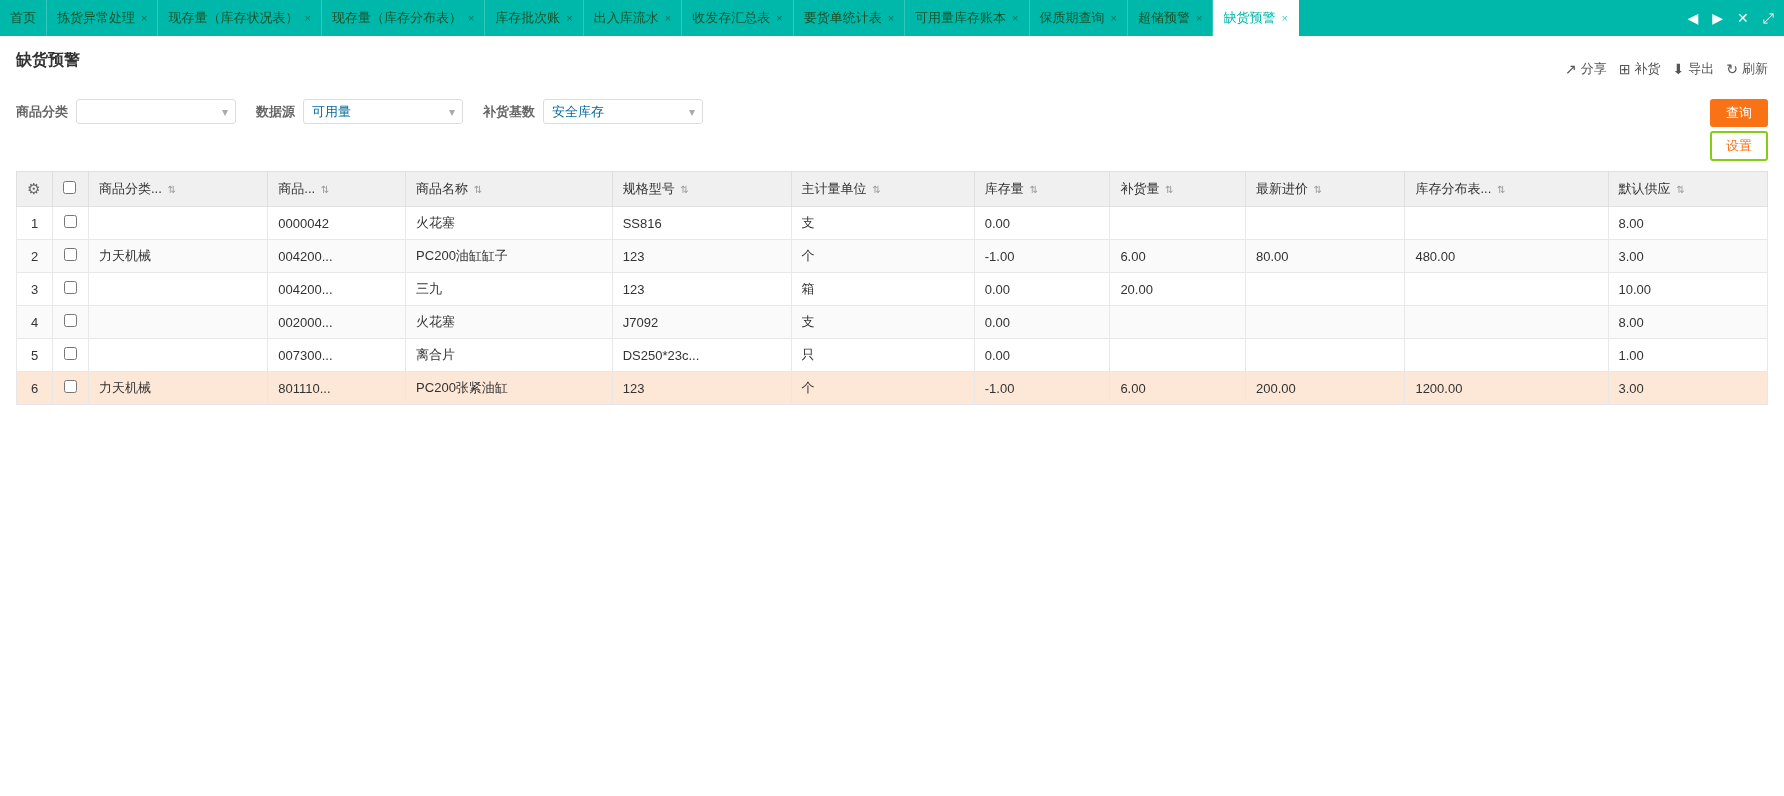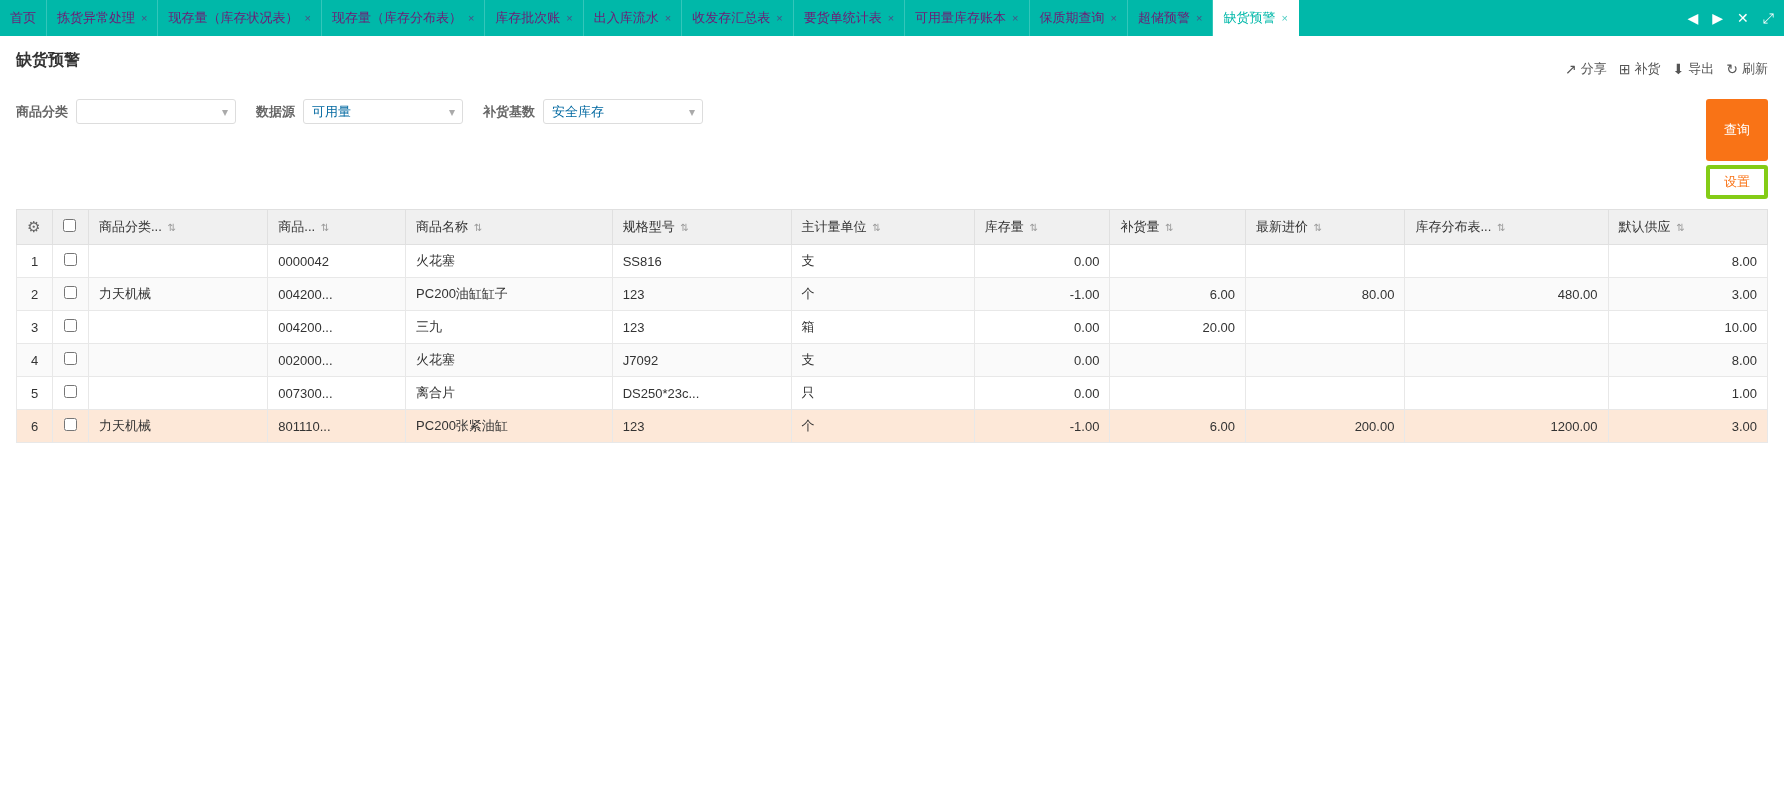--- a/index.html
+++ b/index.html
@@ -12,21 +12,21 @@
       background: #00b8a9;
       height: 36px;
       overflow: hidden;
       flex-shrink: 0;
     }
     .nav-tab {
       display: flex;
       align-items: center;
       padding: 0 10px;
       height: 36px;
-      color: #701a75;
+      color: #14532d;
       white-space: nowrap;
       cursor: pointer;
       font-size: 13px;
       border-right: 1px solid rgba(255,255,255,0.2);
       gap: 4px;
     }
     .nav-tab.active {
       background: #fff;
       color: #00b8a9;
     }
@@ -125,29 +125,29 @@
       pointer-events: none;
       color: #aaa;
       font-size: 12px;
     }
 
     .btn-query {
       background: #f97316;
       color: #fff;
       border: none;
       border-radius: 3px;
-      padding: 22px 16px;
+      padding: 5px 16px;
       font-size: 13px;
       cursor: pointer;
       white-space: nowrap;
     }
     .btn-settings {
       background: #fff;
       color: #f97316;
-      border: 4px solid #84cc16;
+      border: 2px solid #84cc16;
       border-radius: 3px;
       padding: 4px 14px;
       font-size: 13px;
       cursor: pointer;
       white-space: nowrap;
     }
 
     .filter-buttons {
       display: flex;
       flex-direction: column;
@@ -185,21 +185,21 @@
     }
     .data-table tr:nth-child(even) td { background: #fafafa; }
     .data-table tr.highlighted td { background: #fde8d8; }
 
     .th-settings {
       text-align: center;
       width: 36px;
     }
     .col-index { text-align: center; width: 36px; }
     .col-check { text-align: center; width: 36px; }
-    .col-num { text-align: right; }
+    .col-num { text-align: left; }
 
     .gear-icon { font-size: 15px; color: #666; cursor: pointer; }
     input[type="checkbox"] { cursor: pointer; }
 
     .sort-arrow { color: #999; font-size: 10px; margin-left: 2px; }
   </style>
 </head>
 <body>
 
 <div class="top-nav">

